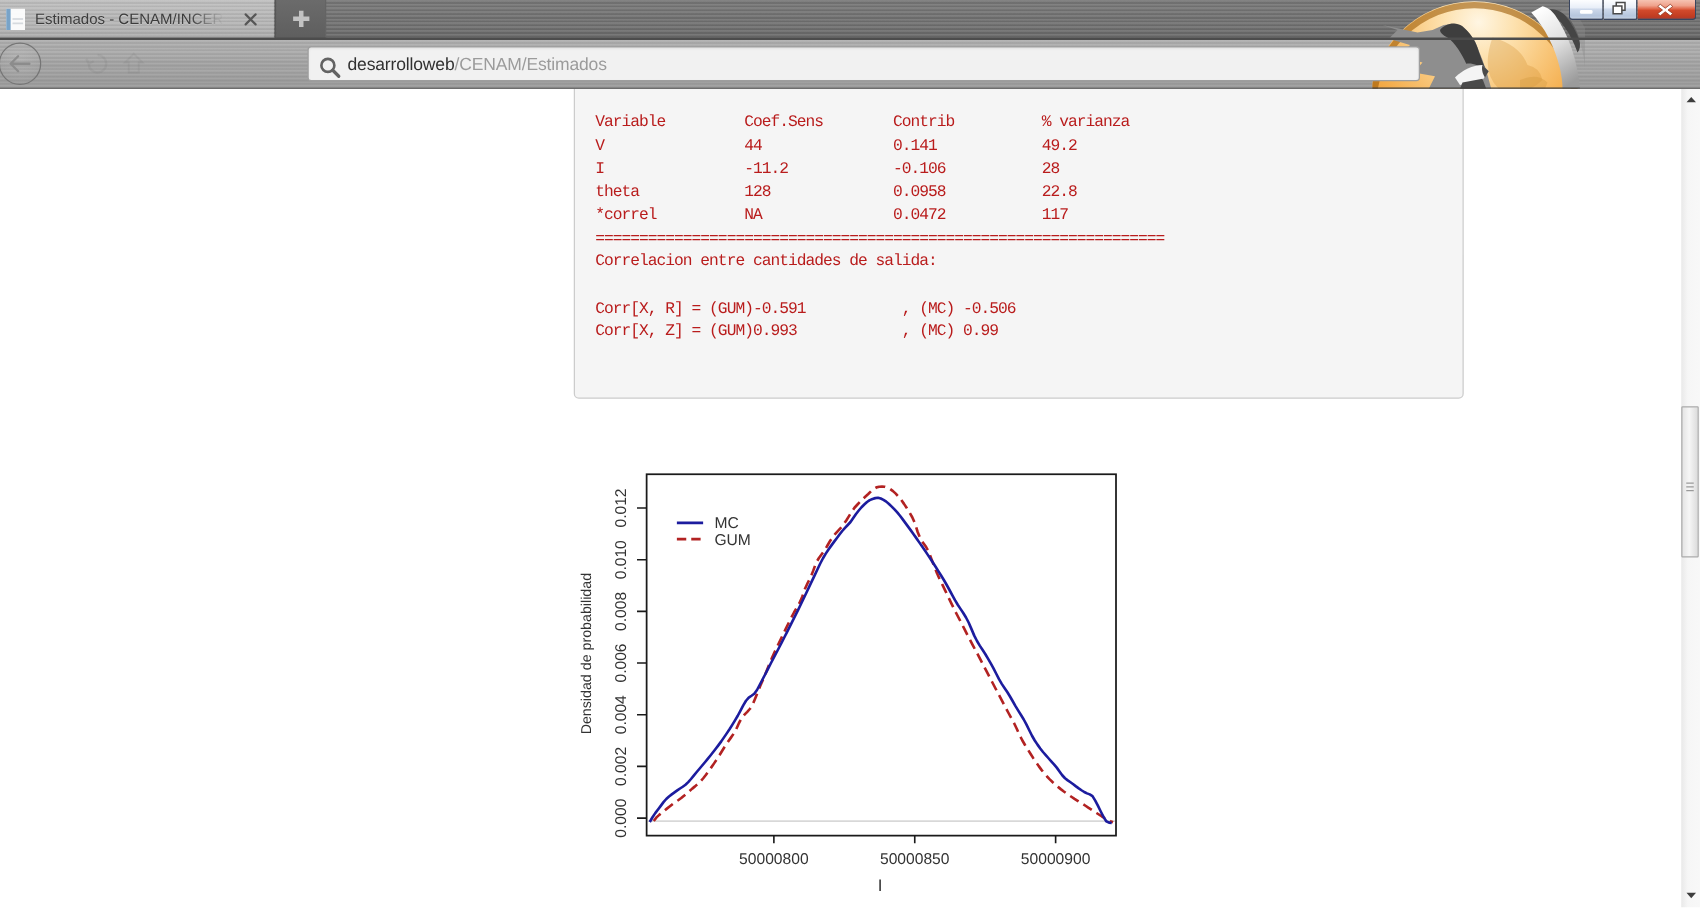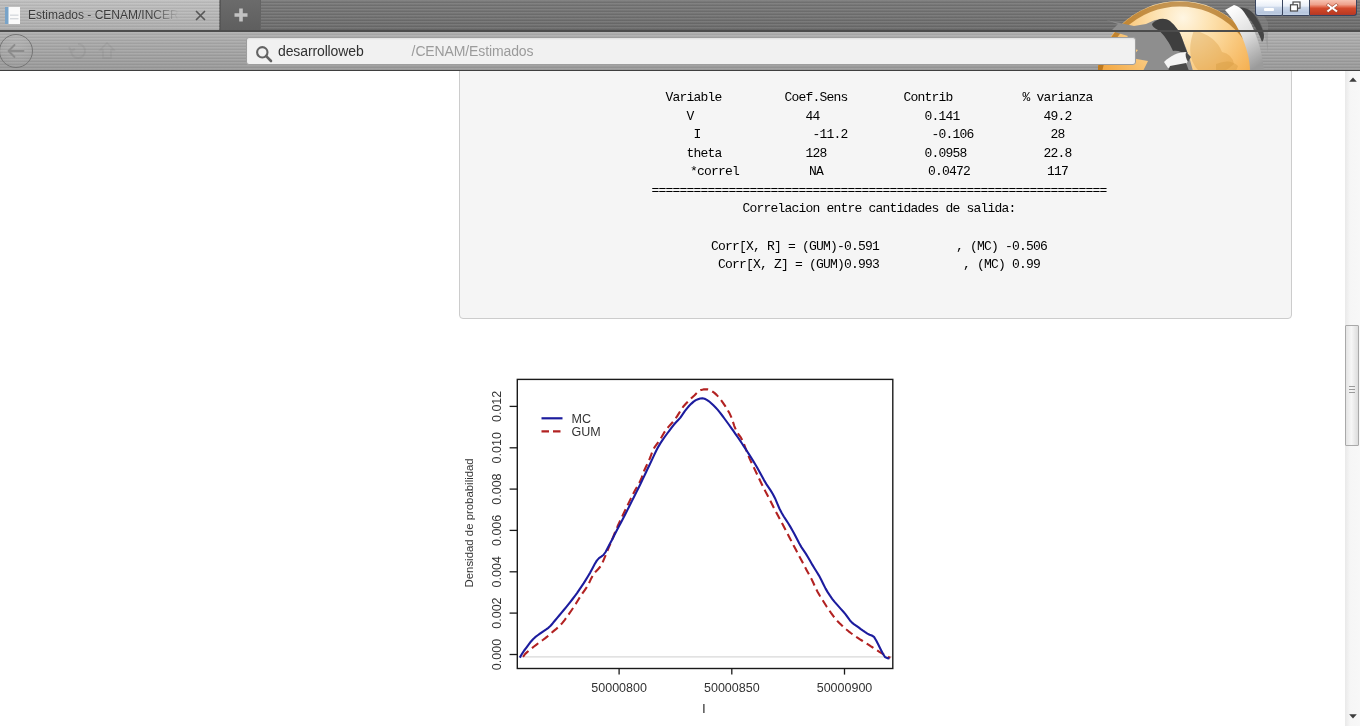--- a/index.html
+++ b/index.html
@@ -35,37 +35,37 @@
   #backbtn{position:absolute;left:-1px;top:33.5px;width:34px;height:34px;border-radius:50%;
     border:1.5px solid #757575;box-sizing:border-box;z-index:3;
     background:radial-gradient(circle at 50% 40%,rgba(255,255,255,0.10),rgba(0,0,0,0.02));}
   #backbtn svg{position:absolute;left:4px;top:4px;}
   .ghost{position:absolute;top:41px;width:20px;height:20px;opacity:0.09;z-index:2;}
   #addrbar{position:absolute;left:246px;top:36.8px;width:890px;height:28.4px;box-sizing:border-box;
     background:#f1f1f1;border:1px solid #9e9e9e;border-radius:3px;z-index:4;
     box-shadow:inset 0 1px 2px rgba(0,0,0,0.07);}
   #addrtext{position:absolute;left:31px;top:0;height:26.4px;line-height:27px;
     font-size:14px;color:#313131;letter-spacing:-0.12px;white-space:pre;}
-  #addrtext .dim{color:#9b9b9b;margin-left:48px;}
+  #addrtext .dim{color:#9b9b9b;}
   
   #winbtns{position:absolute;left:1255px;top:0;height:16px;z-index:7;}
   .wbtn{position:absolute;top:0;height:15.5px;box-sizing:border-box;border:1px solid #39455f;border-top:none;}
   #btn-min{left:0;width:28px;border-bottom-left-radius:3px;border-bottom-right-radius:2px;
     background:linear-gradient(180deg,#fdfeff 0%,#e9eff8 40%,#ccd8ea 50%,#b6c6dd 85%,#c5d2e4 100%);}
   #btn-res{left:28px;width:27px;border-left:none;border-bottom-right-radius:2px;
     background:linear-gradient(180deg,#fdfeff 0%,#e9eff8 40%,#ccd8ea 50%,#b6c6dd 85%,#c5d2e4 100%);}
   #btn-cls{left:55px;width:46.5px;border-left:none;border-bottom-right-radius:3px;
     background:linear-gradient(180deg,#f6c3b2 0%,#efa28c 30%,#e0674a 47%,#d24a2c 55%,#c23d22 85%,#b03a2c 100%);}
   
   #page{position:absolute;left:0;top:71.3px;width:1360px;height:654.7px;background:#ffffff;overflow:hidden;}
-  #prebox{position:absolute;left:459.4px;top:-11.3px;width:833px;height:258.6px;box-sizing:border-box;
+  #prebox{position:absolute;left:459.4px;top:-11.3px;width:712px;height:258.6px;box-sizing:border-box;
     background:#f5f5f5;border:1px solid #ccc;border-radius:4px;
     padding:9.5px 9.5px 9.5px 15.9px;overflow:hidden;
     font-family:"Liberation Mono",monospace;font-size:13px;line-height:18.57px;
-    letter-spacing:-0.8px;color:#000000;white-space:pre;text-align:center;}
+    letter-spacing:-0.8px;color:#b91c1c;white-space:pre;}
   
   #sbar{position:absolute;left:1344.6px;top:0;width:15.4px;height:654.7px;
     background:linear-gradient(90deg,#e9e9e9,#f6f6f6 35%,#f8f8f8);}
   #sthumb{position:absolute;left:0.2px;top:253.7px;width:14px;height:121px;box-sizing:border-box;
     border:1px solid #a9a9a9;border-radius:1px;
     background:linear-gradient(90deg,#e4e4e4,#f6f6f6 45%,#dcdcdc);}
 </style>
 </head>
 <body>
 <div id="chrome">

